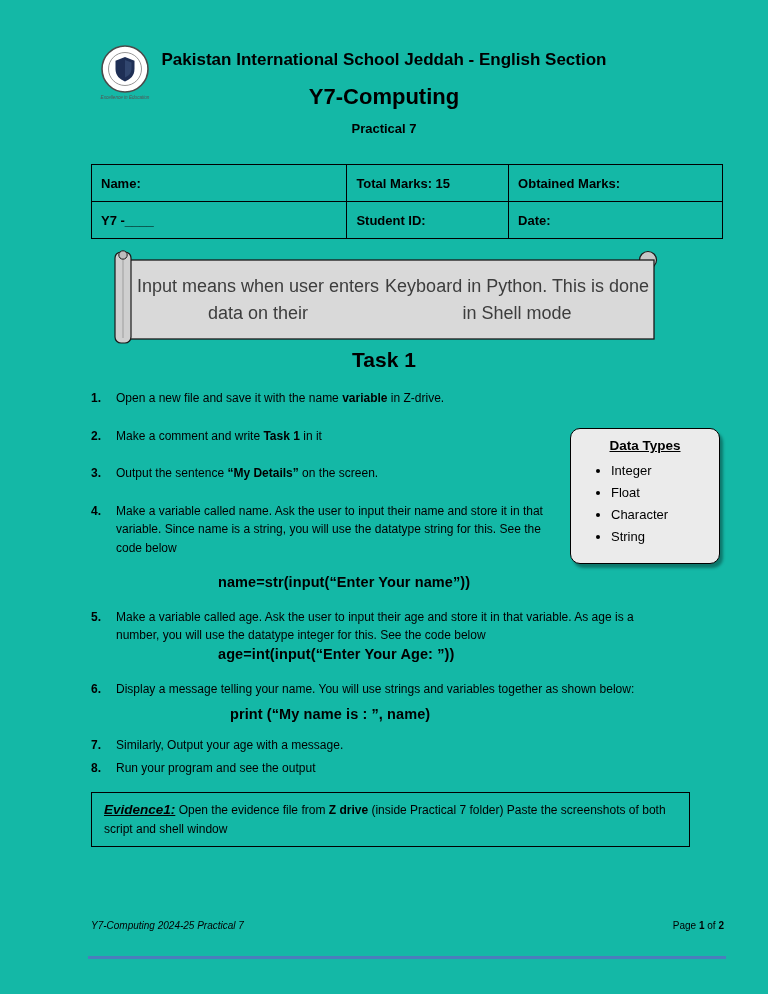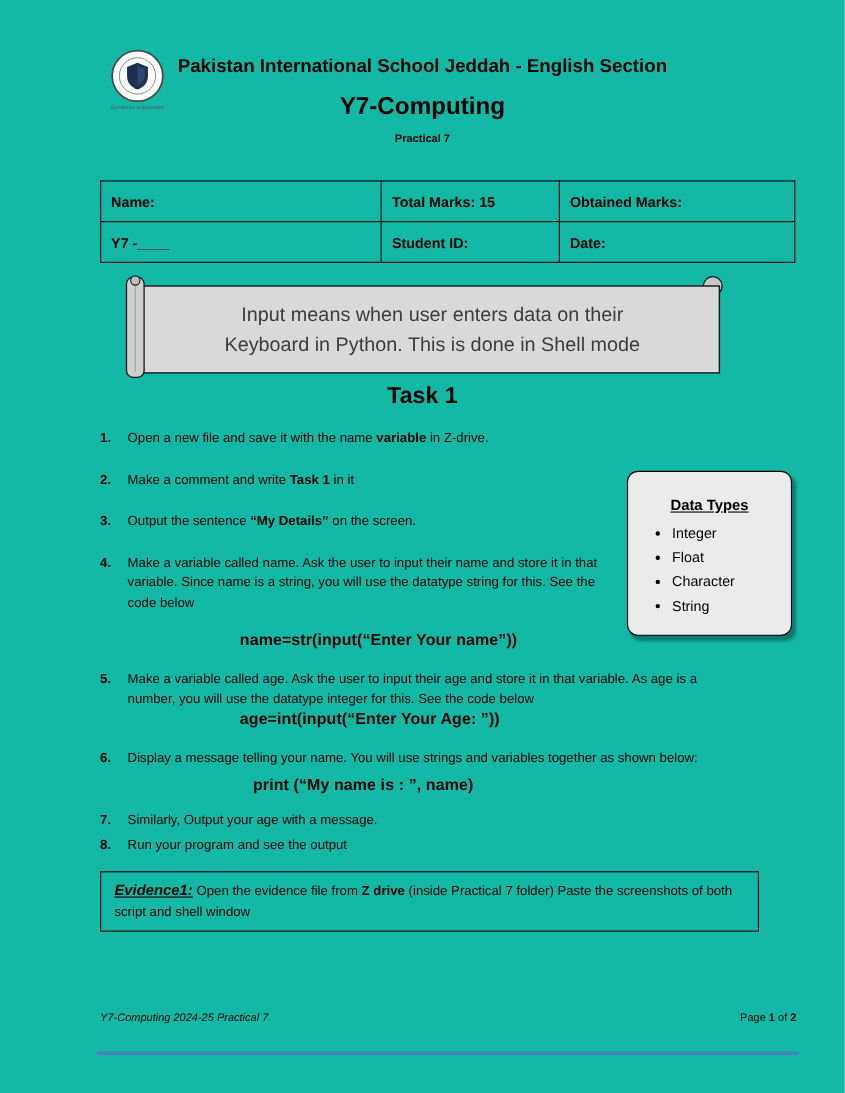--- a/index.html
+++ b/index.html
@@ -8,55 +8,55 @@
     position:relative; width:768px; height:994px; margin:0 auto;
     background:#14b8a6; overflow:hidden;
     font-family:"Liberation Sans", sans-serif; color:#000;
   }
   .abs { position:absolute; }
 
   
   .logo { left:97px; top:44px; width:56px; text-align:center; }
   .school-name { top:50px; left:0; width:100%; text-align:center; font-size:17px; font-weight:bold; }
   .course-title { top:84px; left:0; width:100%; text-align:center; font-size:22px; font-weight:bold; }
-  .practical-title { top:121px; left:0; width:100%; text-align:center; font-size:10px; font-weight:bold; }
+  .practical-title { top:121px; left:0; width:100%; text-align:center; font-size:13px; font-weight:bold; }
 
   
   .info-table { left:91px; top:164px; width:632px; border-collapse:collapse; }
   .info-table td {
     border:1.6px solid #000; height:37px; font-size:13px; font-weight:bold;
     padding-left:9px; vertical-align:middle;
   }
 
   
   .banner-wrap { left:112px; top:248px; width:548px; height:98px; }
   .banner-svg { position:absolute; left:0; top:0; }
   .banner-text {
     position:absolute; left:22px; top:13px; right:8px; bottom:8px;
-    display:flex; flex-direction:column; align-items:center; justify-content:center;
+    display:flex; flex-direction:row; align-items:center; justify-content:center;
     font-size:18px; color:#3d3d3d; line-height:1.5; text-align:center;
   }
 
   .task-heading { top:348px; left:0; width:100%; text-align:center; font-size:21px; font-weight:bold; }
 
   
   .content { left:91px; top:389px; width:633px; font-size:12px; }
   .step { display:flex; margin-bottom:19px; }
   .step-num { flex:0 0 25px; font-weight:bold; line-height:1.55; }
   .step-text { line-height:1.55; }
   .w-narrow { max-width:432px; }
   .w-mid { max-width:560px; }
   .tight { margin-bottom:4px; }
   .code-line { font-weight:bold; font-size:14.5px; margin:16px 0 18px 127px; letter-spacing:0.1px; }
   .code-line.age { margin:1px 0 18px 127px; }
   .code-line.print { margin:8px 0 14px 139px; }
 
   
   .dt-box {
-    left:570px; top:428px; width:150px; padding:23px 6px 12px 6px;
+    left:570px; top:428px; width:150px; padding:9px 6px 12px 6px;
     background:#ebebeb; border:1.6px solid #000; border-radius:10px;
     box-shadow:3px 4px 3px rgba(0,0,0,0.35);
   }
   .dt-title { text-align:center; font-size:13.5px; font-weight:bold; text-decoration:underline; margin-bottom:10px; }
   .dt-list { list-style:disc; padding-left:34px; font-size:13px; }
   .dt-list li { margin-bottom:7px; }
 
   
   .evidence {
     border:1.5px solid #000; width:599px; padding:6px 10px 7px 12px;

